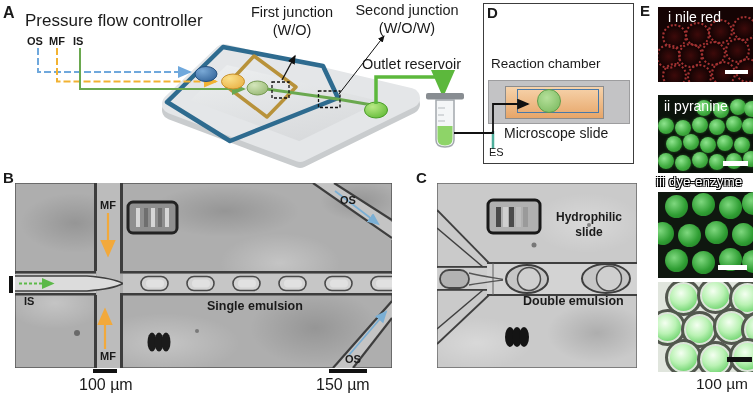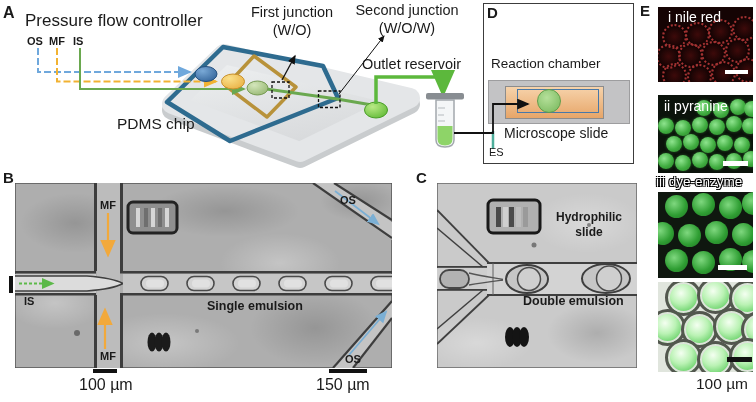--- a/index.html
+++ b/index.html
@@ -123,21 +123,20 @@
   <div class="t bold" style="left:73px;top:36px;font-size:11px;">IS</div>
   <div class="t ctr" style="left:238px;top:5px;width:108px;font-size:14.5px;">
     <div>First junction</div>
     <div style="margin-top:3px;">(W/O)</div>
   </div>
   <div class="t" style="left:362px;top:57px;font-size:14.5px;">Outlet reservoir</div>
   <div class="t ctr" style="left:346px;top:3px;width:122px;font-size:14.5px;">
     <div>Second junction</div>
     <div style="margin-top:3px;">(W/O/W)</div>
   </div>
-  <div class="t" style="left:117px;top:116px;font-size:15.5px;">PDMS chip</div>
 
   <div class="t bold" style="left:487px;top:5px;font-size:15px;">D</div>
   <div class="t" style="left:491px;top:57px;font-size:13.5px;">Reaction chamber</div>
   <div class="t" style="left:504px;top:126px;font-size:14px;">Microscope slide</div>
   <div class="t" style="left:489px;top:147px;font-size:11px;">ES</div>
 
   <div class="t bold" style="left:640px;top:3px;font-size:15px;">E</div>
 
   <div class="micro" id="imgNile" style="left:658px;top:7px;width:95px;height:75px;background:#150404;">
       <div class="ring-red" style="width: 21px; height: 21px; left: 3.5px; top: 16.5px;"></div>

